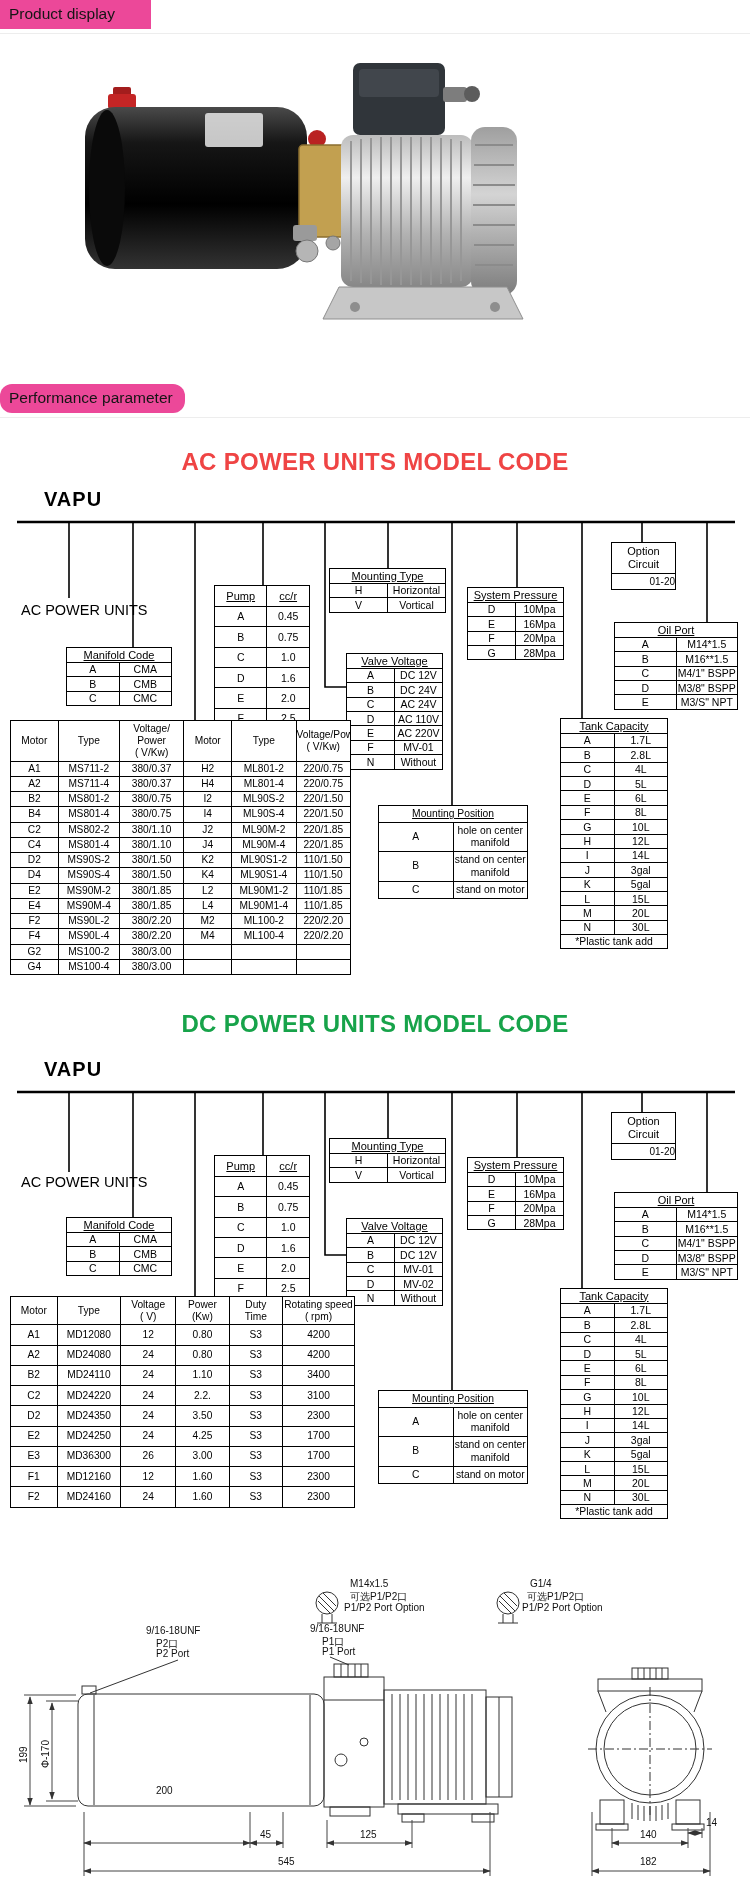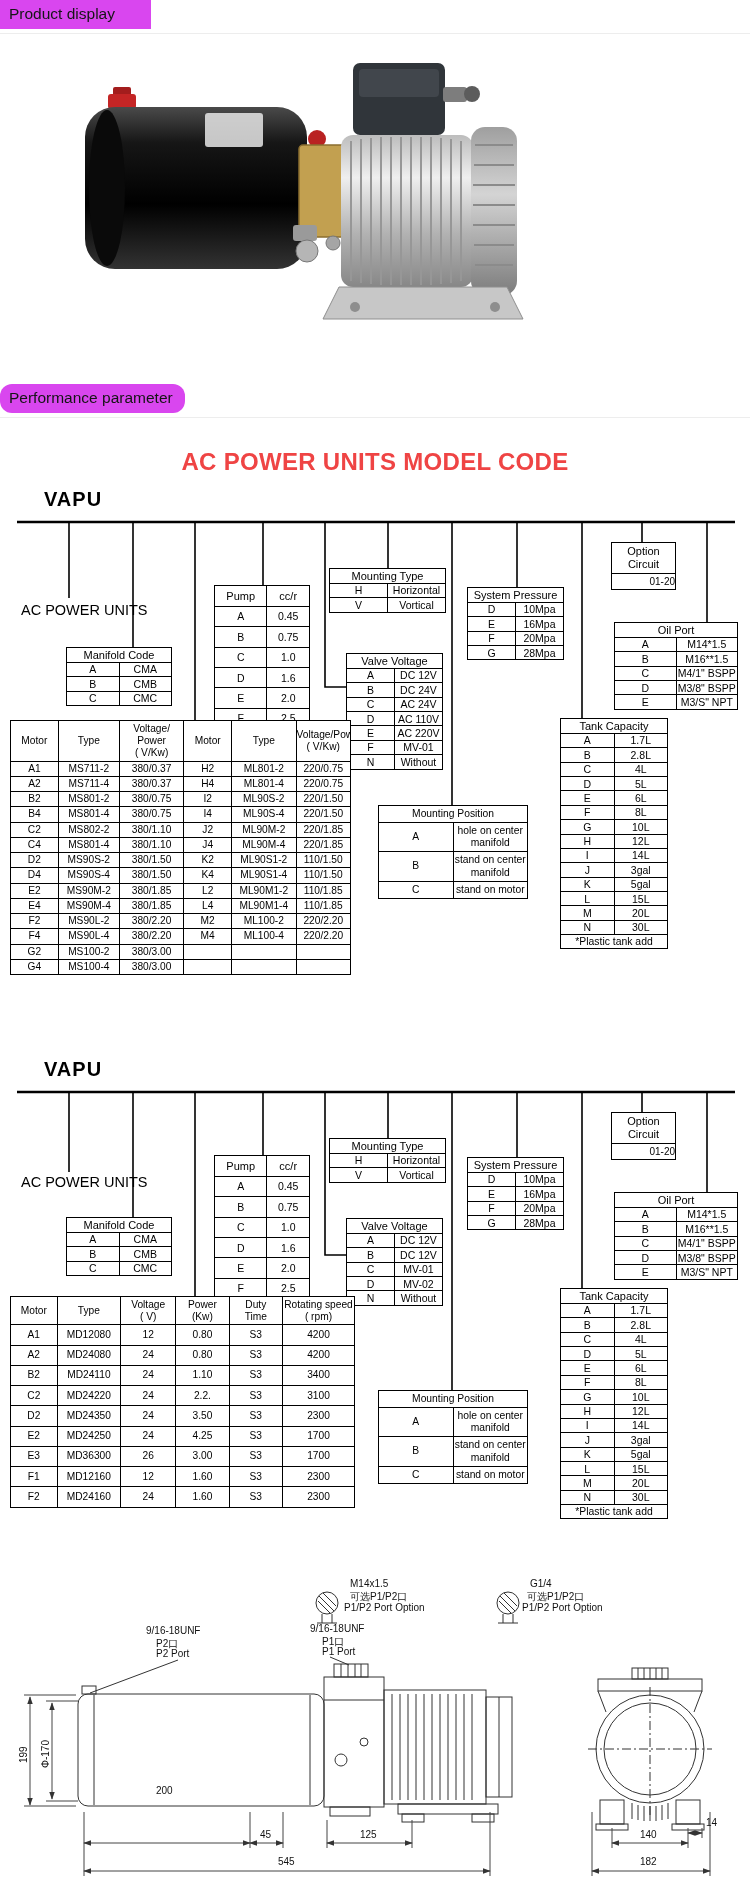--- a/index.html
+++ b/index.html
@@ -1,18 +1,18 @@
 <!DOCTYPE html>
 <html><head>
 <meta charset="utf-8">
 <style>
   html,body{margin:0;padding:0;background:#fff;}
   #canvas{position:relative;width:750px;height:1890px;background:#fff;overflow:hidden;
           font-family:"Liberation Sans",sans-serif;color:#000;}
-  .chip{position:absolute;background:#d946ef;color:#151515;font-size:15.5px;
+  .chip{position:absolute;background:#ec4899;color:#151515;font-size:15.5px;
         padding:5px 12px 6px 9px;white-space:nowrap;}
   #chip1{top:0;left:0;min-width:130px;}
   #chip2{top:384px;left:0;min-width:128px;border-radius:12px;}
   .sepline{position:absolute;left:0;width:750px;border-top:1px solid #ededed;}
   .sec-title{position:absolute;left:0;width:750px;text-align:center;font-size:24px;
              letter-spacing:.3px;font-weight:bold;}
   #ac-title{top:448px;} #dc-title{top:1010px;}
   .vapu{position:absolute;font-size:20px;font-weight:bold;letter-spacing:1px;}
   #ac-vapu{left:44px;top:488px;} #dc-vapu{left:44px;top:1058px;}
   .unit-label{position:absolute;font-size:14.5px;white-space:nowrap;}
@@ -39,21 +39,21 @@
   #dc-press{left:467px;top:1157px;width:97px;}
   #dc-oil{left:614px;top:1192px;width:124px;}
   #dc-tank{left:560px;top:1288px;width:108px;}
   #dc-mountpos{left:378px;top:1390px;width:150px;}
   #dc-motors{left:10px;top:1296px;width:345px;}
   #dc-opt{left:611px;top:1112px;width:63px;}
   
   .ct{width:100%;border-collapse:collapse;table-layout:fixed;}
   .ct td{border:1.7px solid #000;font-size:10.5px;text-align:center;
          padding:.5px 1px;line-height:1.18;white-space:nowrap;overflow:hidden;}
-  .ct .tt td{font-size:11px;}
+  .ct .tt td{font-size:11px;text-decoration:underline;}
   .ct .cc{width:34%;}
   #ac-pump .cc,#dc-pump .cc{width:52%;}
   #ac-pump .ct td,#dc-pump .ct td{padding:3.5px 1px;}
   #ac-mountpos .ct td,#dc-mountpos .ct td{white-space:normal;font-size:10.3px;padding:2px 1px;}
   #ac-mountpos .cc,#dc-mountpos .cc{width:27%;}
   .ct .ft td{font-size:10.4px;}
   
   .optbox{border:1.8px solid #000;text-align:center;}
   .opt-title{font-size:11px;line-height:1.2;padding:2px 0;border-bottom:1.8px solid #000;}
   .opt-value{font-size:10px;padding:2px 0;text-align:right;}
@@ -579,20 +579,21 @@
             <td>MS100-4</td>
             <td>380/3.00</td>
             <td></td>
             <td></td>
             <td></td>
           </tr>
         </tbody>
       </table>
     </div>
 
+  <div class="sec-title" id="dc-title" style="color:#17a34a">DC POWER UNITS MODEL CODE</div>
   <div class="vapu" id="dc-vapu">VAPU</div>
 
   <svg class="conn" id="dc-conn" viewBox="0 0 750 530">
     <g stroke="#000" fill="none">
       <path d="M17 42 H735" stroke-width="2.4"></path>
       <g stroke-width="1.6">
         <path d="M69 42 V122"></path>
           <path d="M133 42 V167"></path>
           <path d="M195 42 V246"></path>
         <path d="M263 42 V105"></path>

